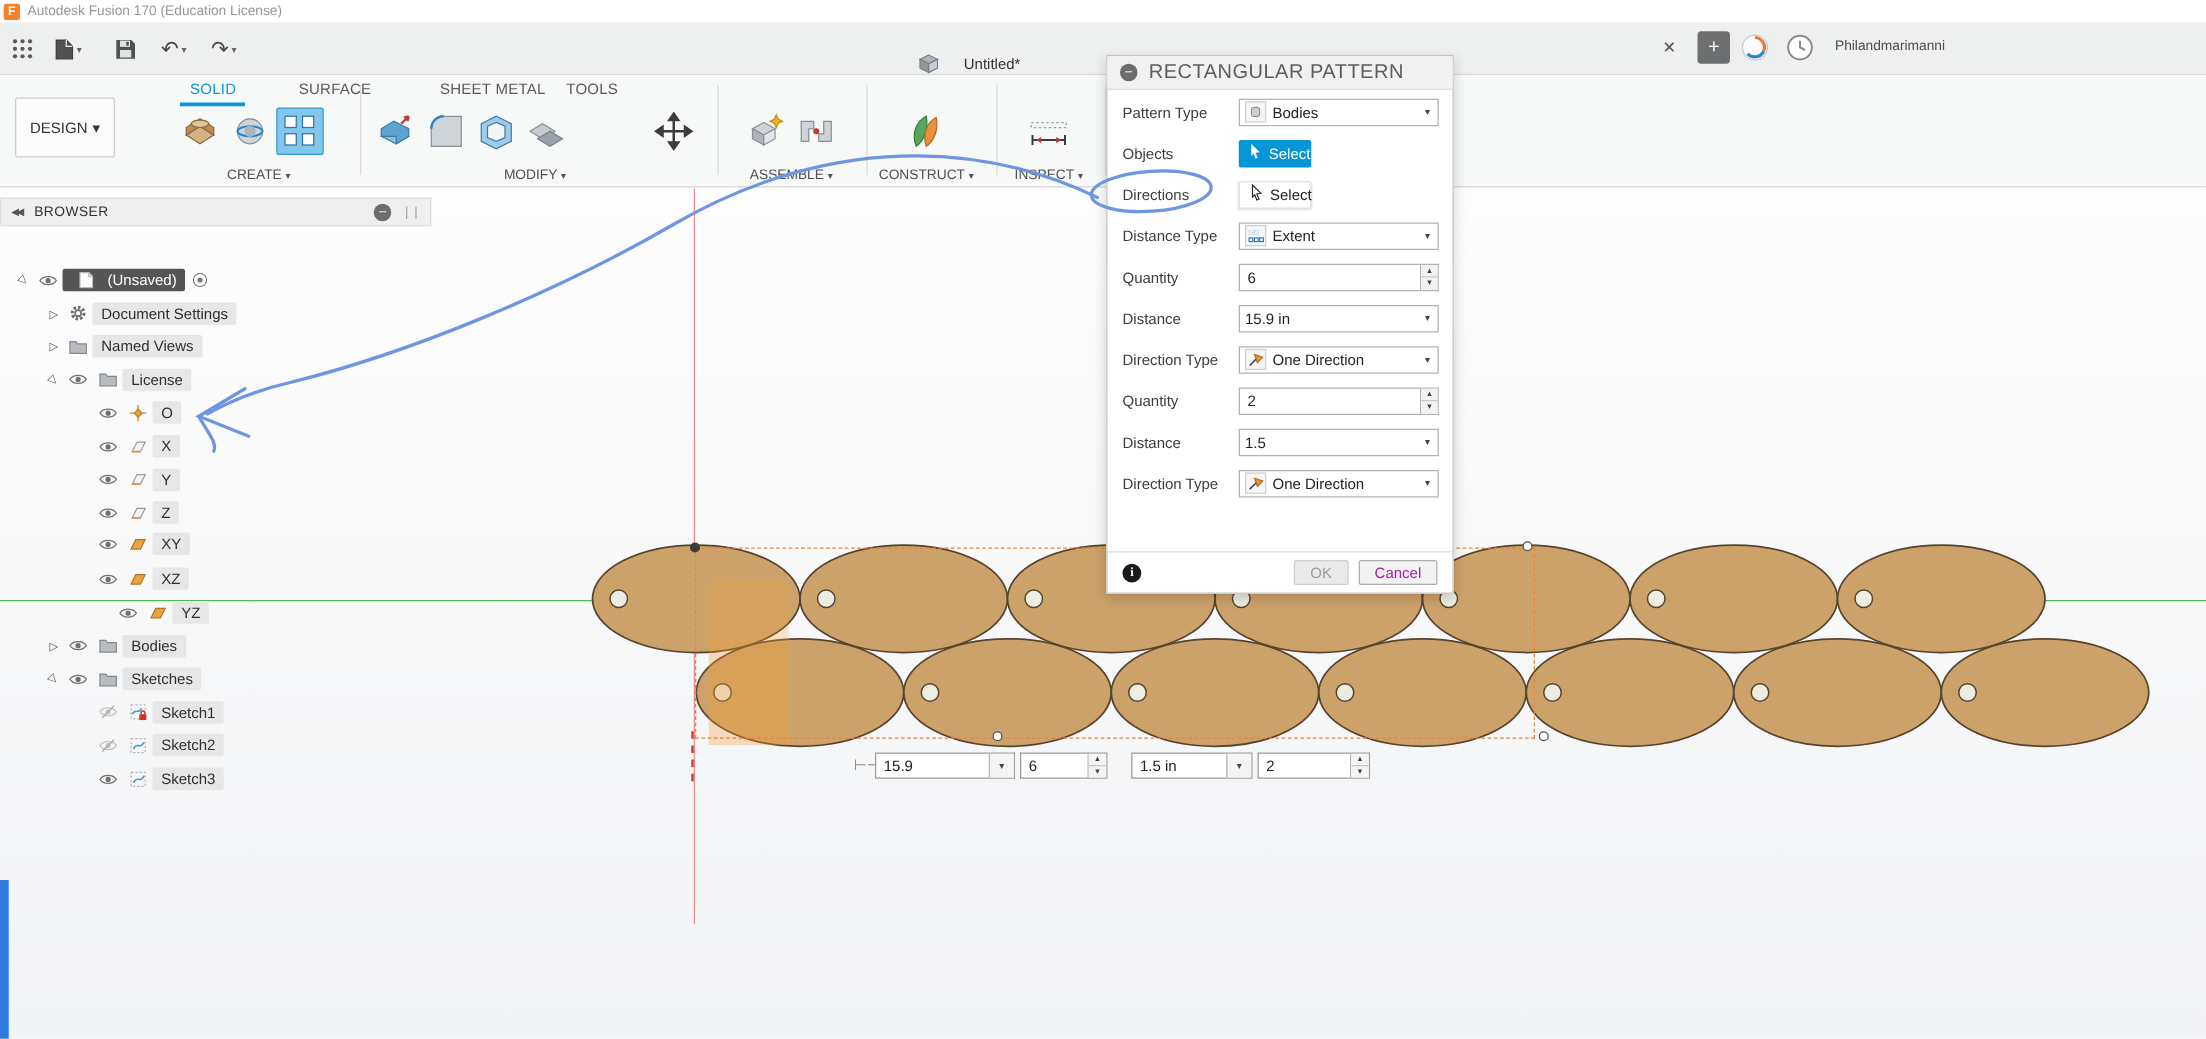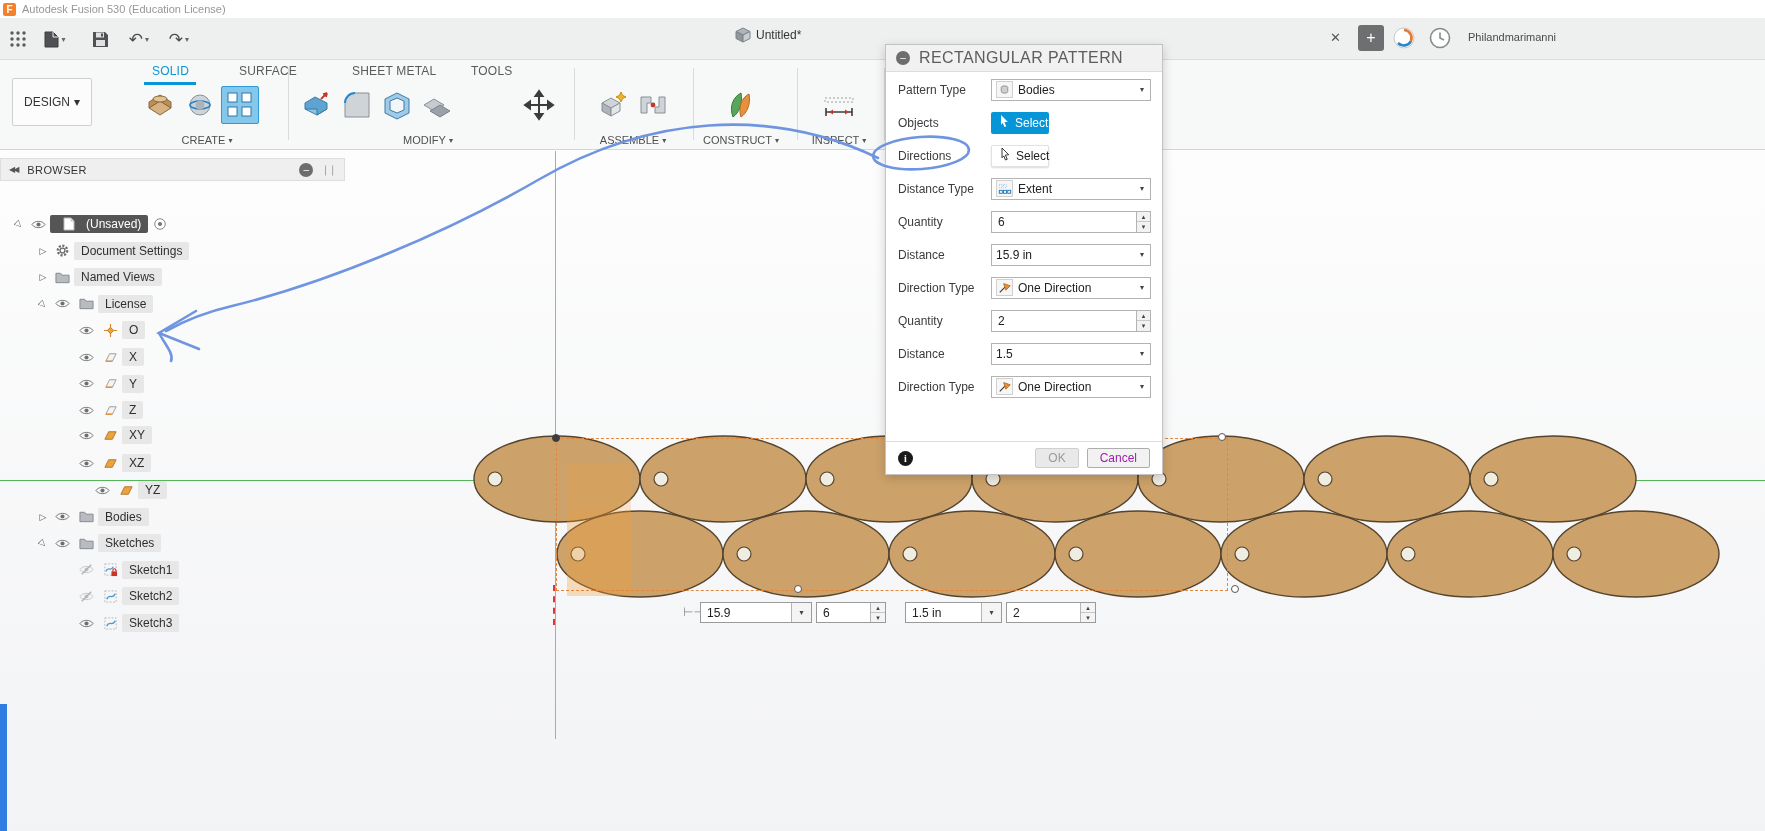--- a/index.html
+++ b/index.html
@@ -9,21 +9,21 @@
 
   
   .titlebar{position:absolute;top:0;left:0;right:0;height:18px;background:#fff;display:flex;align-items:center;gap:6px;padding-left:3px}
   .fusion-logo{width:13px;height:13px;background:#f5822b;color:#fff;font-weight:bold;font-size:10px;line-height:13px;text-align:center;border-radius:2px}
   .app-title{font-size:11px;color:#979797}
 
   
   .qat{position:absolute;top:18px;left:0;right:0;height:42px;background:#eef0f0;border-bottom:1px solid #dcdcdc}
   .qat .qbtn{position:absolute;top:8px;height:26px;display:flex;align-items:center;justify-content:center;color:#555;cursor:default}
   .qat .caret{font-size:8px;color:#666;margin-left:2px}
-  .doc-tab{position:absolute;top:4px;left:735px;height:26px;display:flex;align-items:center;gap:5px}
+  .doc-tab{position:absolute;top:20px;left:735px;height:26px;display:flex;align-items:center;gap:20px}
   .doc-tab .tab-label{font-size:12px;color:#333}
   .close-x{position:absolute;left:1330px;top:12px;font-size:13px;color:#555}
   .add-tab{position:absolute;left:1358px;top:7px;width:26px;height:26px;background:#6d6f71;color:#fff;border-radius:3px;font-size:16px;line-height:25px;text-align:center}
   .circle-btn{position:absolute;top:8px;width:24px;height:24px;border-radius:50%}
   .username{position:absolute;left:1468px;top:13px;width:297px;font-size:11px;color:#4a4a4a;white-space:nowrap;overflow:hidden}
 
   
   .ribbon{position:absolute;top:60px;left:0;right:0;height:90px;background:#f7f8f8;border-bottom:1px solid #d6d6d6}
   .design-btn{position:absolute;left:12px;top:18px;width:80px;height:48px;background:#fcfcfc;border:1px solid #cfcfcf;border-radius:2px;display:flex;align-items:center;justify-content:center;gap:4px;font-size:12px;color:#333}
   .rtab{position:absolute;top:4px;font-size:12px;color:#5a5a5a;letter-spacing:.2px}
@@ -102,21 +102,21 @@
   .left-strip{position:absolute;left:0;top:704px;width:7px;height:127px;background:#2f7de1}
   .browser{z-index:30}.dialog{z-index:40}
 </style>
 </head>
 <body>
 
 <div id="stage">
 
   <div class="titlebar">
     <div class="fusion-logo">F</div>
-    <div class="app-title">Autodesk Fusion 530 (Education License)</div>
+    <div class="app-title">Autodesk Fusion 170 (Education License)</div>
   </div>
 
   <div class="qat">
     <div class="qbtn" style="left:6px;width:24px">
       <svg width="18" height="18" viewBox="0 0 18 18">
           <g fill="#5a5a5a">
             <circle cx="3" cy="3" r="1.7"></circle>
             <circle cx="9" cy="3" r="1.7"></circle>
             <circle cx="15" cy="3" r="1.7"></circle>
             <circle cx="3" cy="9" r="1.7"></circle>
@@ -182,21 +182,21 @@
   <div class="ribbon">
     <div class="design-btn">
       <span>DESIGN</span>
       <span class="caret">▾</span>
     </div>
 
     <div class="rtab active" style="left:152px">SOLID</div>
     <div class="tab-underline" style="left:144px;width:52px"></div>
     <div class="rtab" style="left:239px">SURFACE</div>
     <div class="rtab" style="left:352px">SHEET METAL</div>
-    <div class="rtab" style="left:471px">TOOLS</div>
+    <div class="rtab" style="left:453px">TOOLS</div>
 
     <div class="ricon" style="left:141px">
       <svg width="32" height="32" viewBox="0 0 32 32">
           <path d="M5 19 L16 12 L27 19 L16 26 Z" fill="#d8b183" stroke="#8a6a3e"></path>
           <path d="M5 19 V13 L16 6 L27 13 V19 L16 12 Z" fill="#bd8f55" stroke="#8a6a3e"></path>
           <ellipse cx="16" cy="10" rx="7" ry="3" fill="#e3c294" stroke="#8a6a3e"></ellipse>
         </svg>
     </div>
     <div class="ricon" style="left:181px">
       <svg width="32" height="32" viewBox="0 0 32 32">

